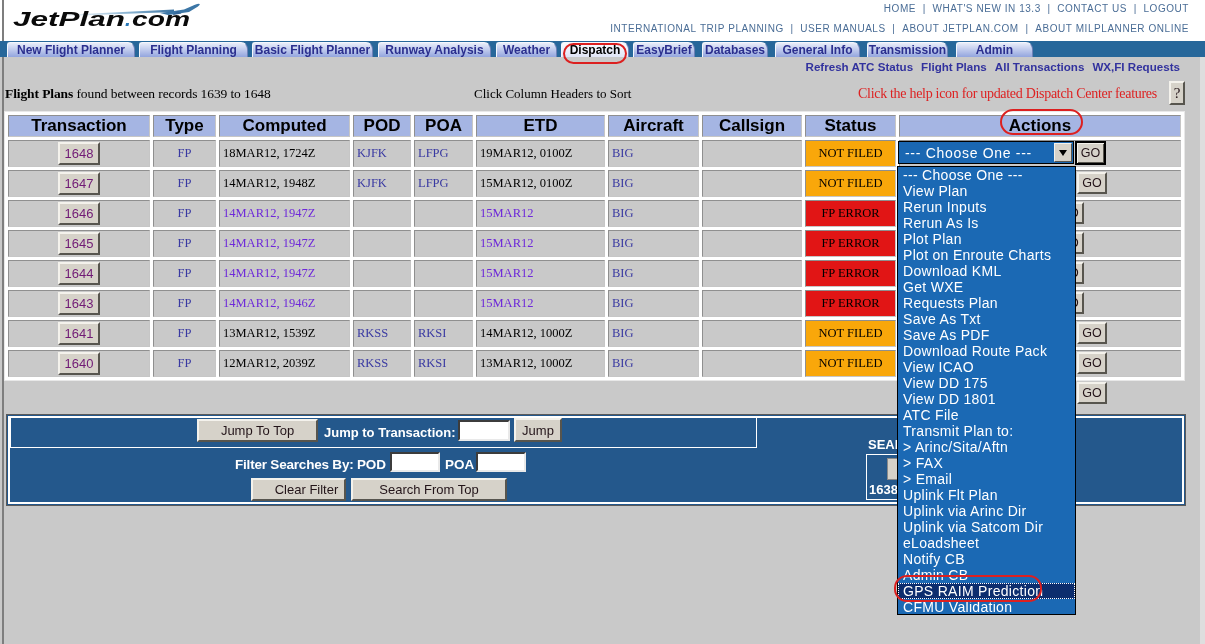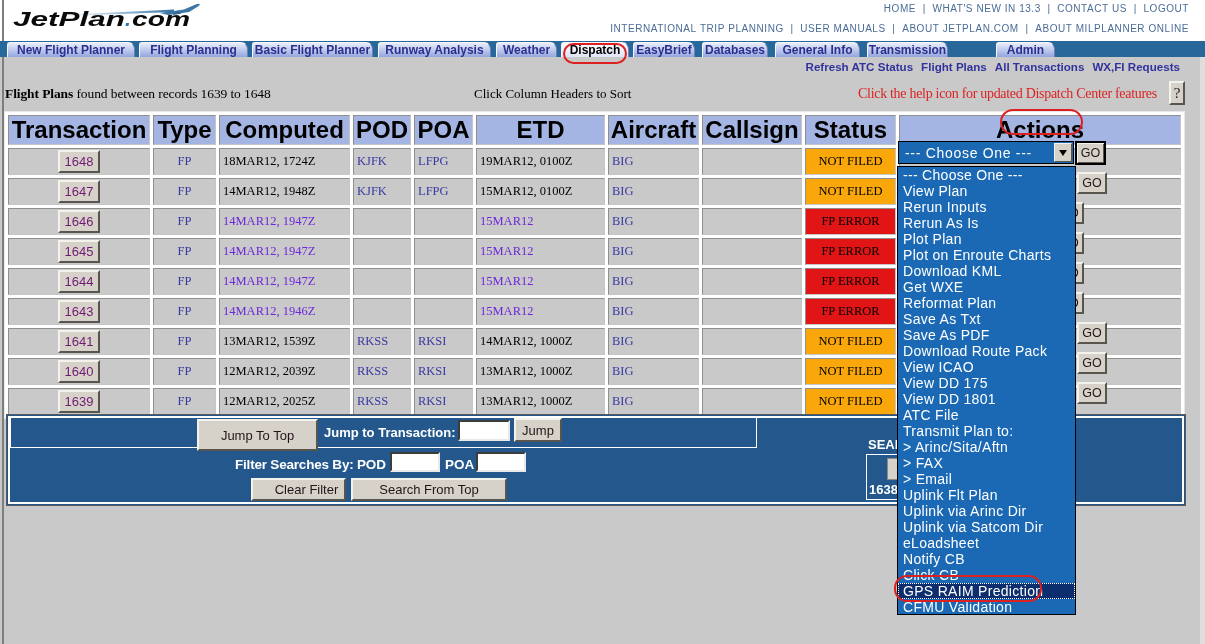--- a/index.html
+++ b/index.html
@@ -20,21 +20,21 @@
 #subnav span{margin-left:8px;}
 #foundline{left:5px;top:86px;font-family:"Liberation Serif",serif;font-size:13.5px;color:#000;letter-spacing:-0.1px;}
 #sortline{left:474px;top:86px;font-family:"Liberation Serif",serif;font-size:13px;color:#000;}
 #helpline{left:858px;top:86px;font-family:"Liberation Serif",serif;font-size:14px;color:#dd2222;white-space:nowrap;letter-spacing:-0.3px;}
 
 .btn{background:#d6d2c9;border-top:2px solid #f4f2ec;border-left:2px solid #f4f2ec;border-right:2px solid #57554e;border-bottom:2px solid #57554e;box-sizing:border-box;text-align:center;color:#231419;font-size:13px;display:flex;align-items:center;justify-content:center;}
 #helpbtn{left:1169px;top:81px;width:16px;height:24px;font-family:"Liberation Serif",serif;font-size:15px;}
 
 #tbl{left:4px;top:111px;border-spacing:3px;background:#ffffff;border:1px solid #e8e8e8;}
 #tbl td{background:#c9c9c9;border:1px solid;border-color:#8f8f8f #c6c6c6 #c6c6c6 #8f8f8f;box-sizing:border-box;font-family:"Liberation Serif",serif;font-size:12.5px;color:#000;padding:0 0 0 3px;overflow:hidden;white-space:nowrap;}
-#tbl tr.hdr td{background:#a5b5e3;font-family:"Liberation Sans",sans-serif;font-size:24px;font-weight:bold;text-align:center;color:#000;height:22px;padding:0;}
+#tbl tr.hdr td{background:#a5b5e3;font-family:"Liberation Sans",sans-serif;font-size:17px;font-weight:bold;text-align:center;color:#000;height:22px;padding:0;}
 #tbl tr.data td{height:27px;}
 #tbl td.navyblue{color:#3939a2;}
 #tbl td.redtext{color:#6d28d9;margin-top:20px;}
 td.ctr{text-align:center;padding:0 !important;}
 td.orange{background:#f9a70a !important;text-align:center;padding:0 !important;}
 td.redbg{background:#e11515 !important;text-align:center;padding:0 !important;}
 
 .tbtn{background:#d6d2c9;border-top:2px solid #f4f2ec;border-left:2px solid #f4f2ec;border-right:2px solid #57554e;border-bottom:2px solid #57554e;box-sizing:border-box;width:42px;height:23px;display:inline-flex;align-items:center;justify-content:center;font-family:"Liberation Sans",sans-serif;font-size:13px;color:#701a75;}
 
 #navybox{left:6px;top:414px;width:1180px;height:92px;background:#24588c;border:1px solid #5a5a5a;box-sizing:border-box;}
@@ -84,21 +84,21 @@
   <div class="tab" style="left:7px;width:128px;">New Flight Planner</div>
   <div class="tab" style="left:139px;width:109px;">Flight Planning</div>
   <div class="tab" style="left:252px;width:121px;">Basic Flight Planner</div>
   <div class="tab" style="left:378px;width:113px;">Runway Analysis</div>
   <div class="tab" style="left:496px;width:61px;">Weather</div>
   <div class="tab active" style="left:561px;width:68px;">Dispatch</div>
   <div class="tab" style="left:633px;width:62px;">EasyBrief</div>
   <div class="tab" style="left:702px;width:66px;">Databases</div>
   <div class="tab" style="left:775px;width:85px;">General Info</div>
   <div class="tab" style="left:867px;width:81px;">Transmission</div>
-  <div class="tab" style="left:996px;width:59px;">Admin</div>
+  <div class="tab" style="left:956px;width:77px;">Admin</div>
 </div>
 <div class="abs redell" style="left:563px;top:43px;width:64px;height:21px;border-radius:10.5px;border-width:2.2px;"></div>
 
 <div class="abs" id="subnav">Refresh ATC Status<span>Flight Plans</span><span>All Transactions</span><span>WX,FI Requests</span></div>
 
 <div class="abs" id="foundline"><b>Flight Plans</b> found between records 1639 to 1648</div>
 <div class="abs" id="sortline">Click Column Headers to Sort</div>
 <div class="abs" id="helpline">Click the help icon for updated Dispatch Center features</div>
 <div class="abs btn" id="helpbtn">?</div>
 
@@ -205,51 +205,39 @@
     <td class="ctr navyblue">FP</td>
     <td>12MAR12, 2039Z</td>
     <td class="navyblue">RKSS</td>
     <td class="navyblue">RKSI</td>
     <td>13MAR12, 1000Z</td>
     <td class="navyblue">BIG</td>
     <td></td>
     <td class="orange">NOT FILED</td>
     <td></td>
   </tr>
-  <tr class="data">
-    <td class="ctr"><span class="tbtn">1639</span></td>
-    <td class="ctr navyblue">FP</td>
-    <td>12MAR12, 2025Z</td>
-    <td class="navyblue">RKSS</td>
-    <td class="navyblue">RKSI</td>
-    <td>13MAR12, 1000Z</td>
-    <td class="navyblue">BIG</td>
-    <td></td>
-    <td class="orange">NOT FILED</td>
-    <td></td>
-  </tr>
 </tbody>
   </table>
 <div class="abs redell" style="left:1000px;top:109px;width:83px;height:26px;border-radius:13px;border-width:2px;"></div>
 
 <div class="abs go first" style="left:1075px;top:141px;">GO</div>
 <div class="abs go" style="left:1077px;top:172px;">GO</div>
 <div class="abs go" style="left:1054px;top:202px;">GO</div>
 <div class="abs go" style="left:1054px;top:232px;">GO</div>
 <div class="abs go" style="left:1054px;top:262px;">GO</div>
 <div class="abs go" style="left:1054px;top:292px;">GO</div>
 <div class="abs go" style="left:1077px;top:322px;">GO</div>
 <div class="abs go" style="left:1077px;top:352px;">GO</div>
 <div class="abs go" style="left:1077px;top:382px;">GO</div>
 
 <div class="abs" id="navybox">
     <div class="inwhite"></div>
   </div>
 <div class="abs" id="jumpbox"></div>
-<div class="abs btn" style="left:197px;top:419px;width:121px;height:32px;">Jump To Top</div>
+<div class="abs btn" style="left:197px;top:419px;width:121px;height:23px;">Jump To Top</div>
 <div class="abs wlabel" style="left:324px;top:425px;font-size:13px;">Jump to Transaction:</div>
 <div class="abs tinput" style="left:458px;top:420px;width:52px;height:21px;"></div>
 <div class="abs btn" style="left:514px;top:418px;width:48px;height:24px;">Jump</div>
 <div class="abs wlabel" style="left:235px;top:457px;font-size:13.5px;letter-spacing:-0.2px;">Filter Searches By: POD</div>
 <div class="abs tinput" style="left:390px;top:452px;width:50px;height:20px;"></div>
 <div class="abs wlabel" style="left:445px;top:457px;font-size:13.5px;">POA</div>
 <div class="abs tinput" style="left:476px;top:452px;width:50px;height:20px;"></div>
 <div class="abs btn" style="left:251px;top:478px;width:95px;height:23px;padding-left:16px;">Clear Filter</div>
 <div class="abs btn" style="left:351px;top:478px;width:156px;height:23px;">Search From Top</div>
 
@@ -264,34 +252,34 @@
   </div>
 <div class="abs" id="dropdown">
   <div class="opt">--- Choose One ---</div>
   <div class="opt">View Plan</div>
   <div class="opt">Rerun Inputs</div>
   <div class="opt">Rerun As Is</div>
   <div class="opt">Plot Plan</div>
   <div class="opt">Plot on Enroute Charts</div>
   <div class="opt">Download KML</div>
   <div class="opt">Get WXE</div>
-  <div class="opt">Reformat Plan</div>
+  <div class="opt">Requests Plan</div>
   <div class="opt">Save As Txt</div>
   <div class="opt">Save As PDF</div>
   <div class="opt">Download Route Pack</div>
   <div class="opt">View ICAO</div>
   <div class="opt">View DD 175</div>
   <div class="opt">View DD 1801</div>
   <div class="opt">ATC File</div>
   <div class="opt">Transmit Plan to:</div>
   <div class="opt">&gt; Arinc/Sita/Aftn</div>
   <div class="opt">&gt; FAX</div>
   <div class="opt">&gt; Email</div>
   <div class="opt">Uplink Flt Plan</div>
   <div class="opt">Uplink via Arinc Dir</div>
   <div class="opt">Uplink via Satcom Dir</div>
   <div class="opt">eLoadsheet</div>
   <div class="opt">Notify CB</div>
-  <div class="opt">Click CB</div>
+  <div class="opt">Admin CB</div>
   <div class="opt hl">GPS RAIM Prediction</div>
   <div class="opt">CFMU Validation</div>
 </div>
 <div class="abs redell" style="left:894px;top:575px;width:148px;height:27px;border-radius:13px;"></div>
 
 </body></html>

